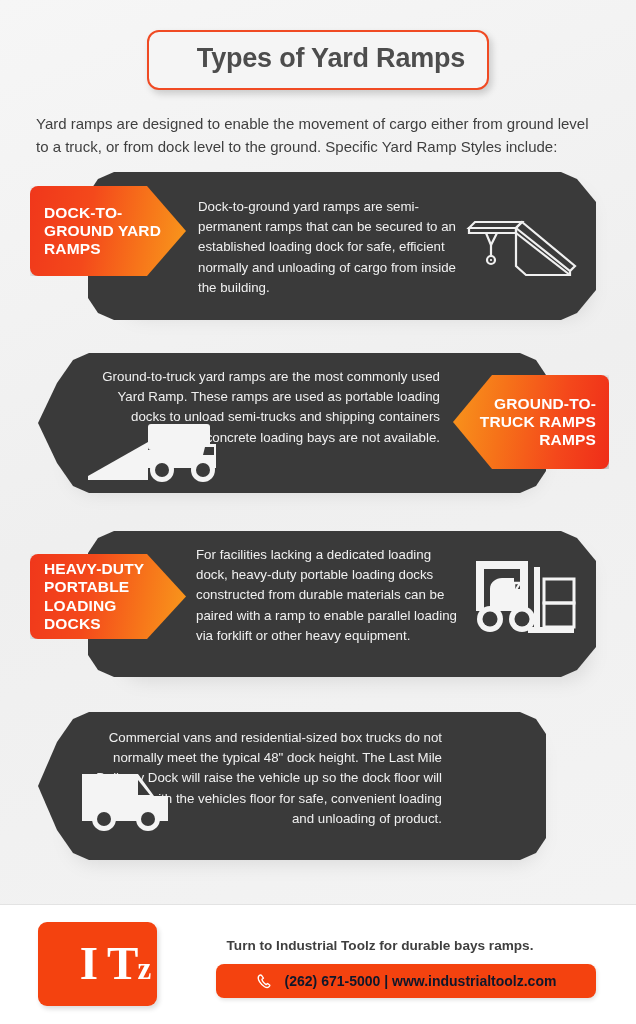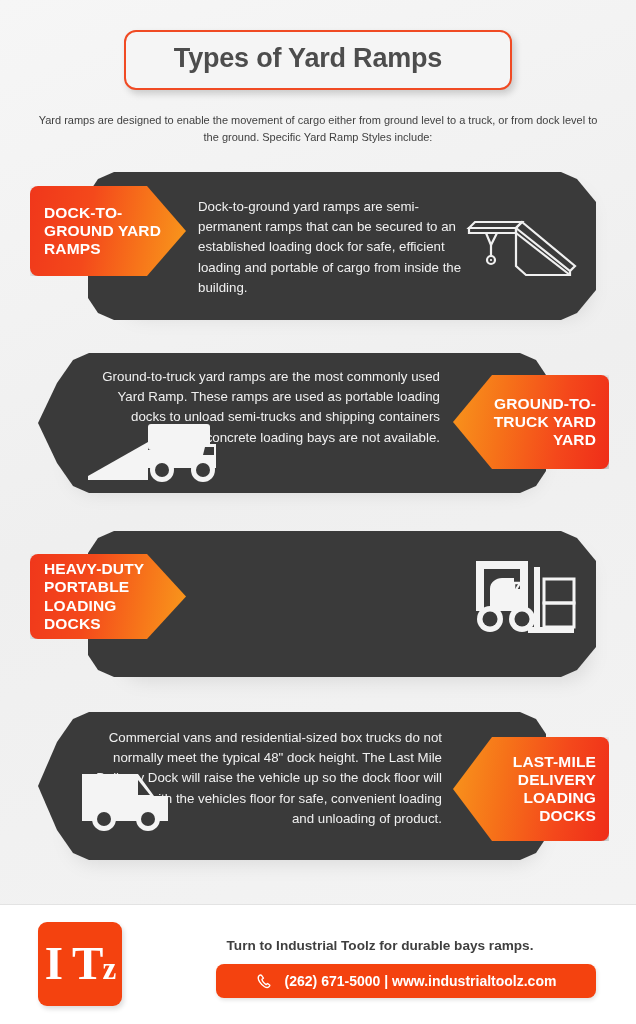--- a/index.html
+++ b/index.html
@@ -28,43 +28,43 @@
   .title-wrap {
     position: absolute;
     top: 30px;
     left: 0;
     width: 636px;
     text-align: center;
   }
   .title-banner {
     display: inline-block;
     box-sizing: border-box;
-    padding: 12px 68px 14px 48px;
+    padding: 12px 22px 14px 48px;
     border: 2px solid #f04a23;
     border-radius: 12px;
     background: #f5f5f5;
     box-shadow: 3px 4px 7px rgba(0,0,0,0.17);
   }
   .title-text {
     font-size: 27px;
     font-weight: bold;
     color: #4d4d4d;
     letter-spacing: -0.2px;
     line-height: 1.1;
     white-space: nowrap;
   }
 
   
   .intro {
     position: absolute;
     top: 112px;
     left: 36px;
     width: 564px;
-    text-align: center;
-    font-size: 11px;
+    text-align: left;
+    font-size: 15px;
     line-height: 1.55;
     color: #3f3f3f;
   }
 
   
   .section {
     position: absolute;
     left: 0;
     width: 636px;
   }
@@ -177,20 +177,21 @@
     left: 38px;
     top: 18px;
     width: 84px;
     height: 84px;
     background: #f4420f;
     border-radius: 9px;
     display: flex;
     align-items: center;
     justify-content: center;
     box-shadow: 2px 3px 5px rgba(0,0,0,0.14);
+    padding-left: 35px;
   }
   .logo-text {
     color: #ffffff;
     font-family: "Liberation Serif", serif;
     font-weight: bold;
     font-size: 47px;
     line-height: 1;
     letter-spacing: -1px;
     transform: translateY(-1px);
   }
@@ -213,21 +214,21 @@
     left: 216px;
     top: 60px;
     width: 380px;
     height: 34px;
     background: #f4420f;
     border-radius: 8px;
     display: flex;
     align-items: center;
     justify-content: center;
     gap: 12px;
-    color: #ffffff;
+    color: #0f172a;
     font-size: 14px;
     font-weight: bold;
     box-shadow: 1px 2px 4px rgba(0,0,0,0.12);
     cursor: pointer;
   }
   .cta-button svg { display:block; }
 </style>
 </head>
 <body>
 
@@ -242,21 +243,21 @@
   <div class="intro">Yard ramps are designed to enable the movement of cargo either from ground level to a truck, or from dock level to the ground. Specific Yard Ramp Styles include:</div>
 
   <div class="section" style="top:172px;height:150px;">
     <div class="card-shadow" style="left:120px;top:18px;width:470px;height:128px;border-radius:26px;"></div>
     <div class="card point-right" style="top:0;height:148px;"></div>
 
     <div class="tag arrow-right" style="top:14px;height:90px;">
       <span>DOCK-TO-GROUND YARD RAMPS</span>
     </div>
 
-    <div class="body-text align-left" style="left:198px;top:25px;width:268px;">Dock-to-ground yard ramps are semi-permanent ramps that can be secured to an established loading dock for safe, efficient loading and portable of cargo from inside the building.</div>
+    <div class="body-text align-left" style="left:198px;top:25px;width:268px;">Dock-to-ground yard ramps are semi-permanent ramps that can be secured to an established loading dock for safe, efficient normally and unloading of cargo from inside the building.</div>
 
     <div class="card-icon" style="left:466px;top:42px;">
       <svg width="112" height="64" viewBox="0 0 112 64" fill="none" stroke="#f0f0f0" stroke-width="2.2">
 
         <path d="M3 14 L9 8 L56 8 L50 14 Z"></path>
         <path d="M3 14 L3 19 L50 19 L50 14 Z"></path>
 
         <path d="M56 8 L109 52 L104 57 L50 14 Z"></path>
         <path d="M104 57 L104 61 L60 61 L50 52 L50 14" stroke-width="2.2" fill="none"></path>
         <path d="M50 19 L104 61"></path>
@@ -267,21 +268,21 @@
         <circle cx="25" cy="46" r="1.1" fill="#f0f0f0" stroke="none"></circle>
       </svg>
     </div>
   </div>
 
   <div class="section" style="top:353px;height:150px;">
     <div class="card-shadow" style="left:70px;top:18px;width:470px;height:122px;border-radius:26px;"></div>
     <div class="card point-left" style="top:0;height:140px;"></div>
 
     <div class="tag arrow-left" style="top:22px;height:94px;">
-      <span>GROUND-TO-TRUCK YARD YARD</span>
+      <span>GROUND-TO-TRUCK RAMPS RAMPS</span>
     </div>
 
     <div class="body-text align-right" style="left:98px;top:14px;width:342px;">Ground-to-truck yard ramps are the most commonly used Yard Ramp. These ramps are used as portable loading docks to unload semi-trucks and shipping containers when concrete loading bays are not available.</div>
 
     <div class="card-icon" style="left:86px;top:65px;">
       <svg width="132" height="64" viewBox="0 0 132 64" fill="#f4f4f4">
 
         <path d="M2 58 L2 62 L62 62 L62 24 Z"></path>
 
         <rect x="62" y="6" width="62" height="26" rx="3"></rect>
@@ -302,20 +303,21 @@
   </div>
 
   <div class="section" style="top:531px;height:160px;">
     <div class="card-shadow" style="left:120px;top:20px;width:470px;height:130px;border-radius:26px;"></div>
     <div class="card point-right" style="top:0;height:146px;"></div>
 
     <div class="tag arrow-right" style="top:23px;height:85px;">
       <span>HEAVY-DUTY PORTABLE LOADING DOCKS</span>
     </div>
 
+    <div class="body-text align-left" style="left:196px;top:14px;width:264px;">For facilities lacking a dedicated loading dock, heavy-duty portable loading docks constructed from durable materials can be paired with a ramp to enable parallel loading via forklift or other heavy equipment.</div>
 
     <div class="card-icon" style="left:468px;top:18px;">
       <svg width="116" height="96" viewBox="0 0 116 96" fill="#f4f4f4">
 
         <path d="M8 12 L8 62 L16 62 L16 20 L52 20 L52 62 L60 62 L60 12 Z"></path>
         <rect x="8" y="12" width="52" height="7"></rect>
 
         <path d="M22 40 C22 33 28 29 34 29 L46 29 L46 40 L58 40 L58 62 L22 62 Z"></path>
 
         <path d="M40 34 L52 34 M46 34 L46 44" stroke="#f4f4f4" stroke-width="2.6" fill="none"></path>
@@ -332,23 +334,20 @@
         <circle cx="54" cy="70" r="13"></circle>
         <circle cx="54" cy="70" r="7.5" fill="#3a3a3a"></circle>
       </svg>
     </div>
   </div>
 
   <div class="section" style="top:712px;height:160px;">
     <div class="card-shadow" style="left:70px;top:20px;width:470px;height:132px;border-radius:26px;"></div>
     <div class="card point-left" style="top:0;height:148px;"></div>
 
-    <div class="tag arrow-left" style="top:25px;height:104px;">
-      <span>LAST-MILE DELIVERY LOADING DOCKS</span>
-    </div>
 
     <div class="body-text align-right" style="left:96px;top:16px;width:346px;">Commercial vans and residential-sized box trucks do not normally meet the typical 48" dock height. The Last Mile Delivery Dock will raise the vehicle up so the dock floor will be flush with the vehicles floor for safe, convenient loading and unloading of product.</div>
 
     <div class="card-icon" style="left:76px;top:52px;">
       <svg width="106" height="72" viewBox="0 0 106 72" fill="#f4f4f4">
 
         <path d="M6 10 L6 50 L92 50 L92 32 L78 32 L62 10 Z"></path>
 
         <path d="M62 16 L74 31 L62 31 Z" fill="#3a3a3a"></path>
 

